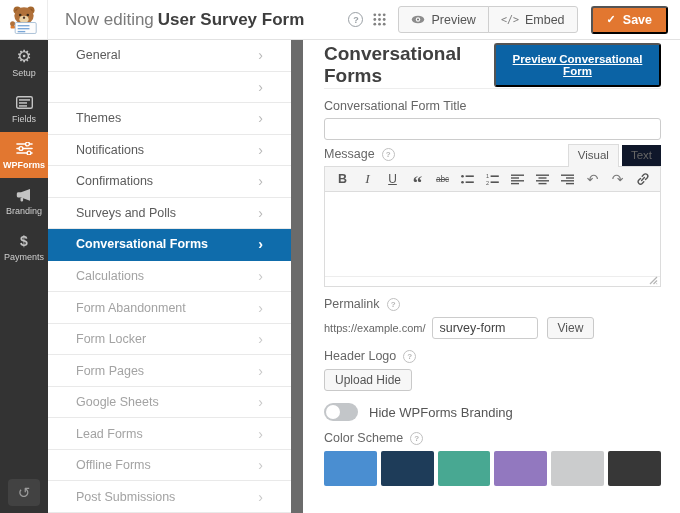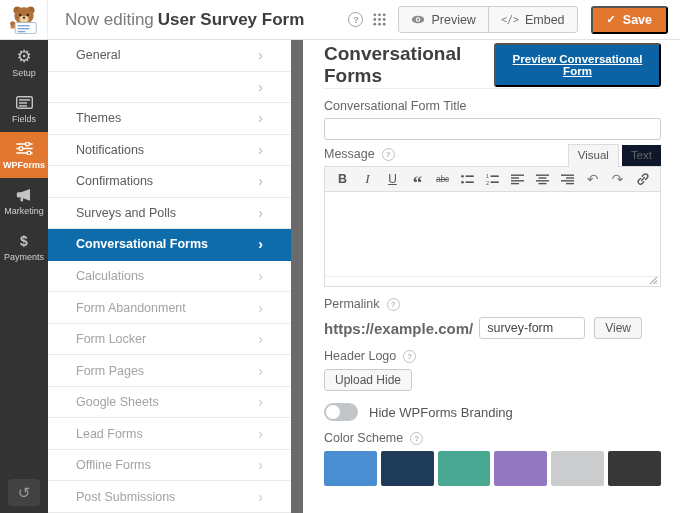--- a/index.html
+++ b/index.html
@@ -101,21 +101,21 @@
              padding-top:8px; }
   .g-strike { font-size:8.5px; text-decoration:line-through; letter-spacing:-0.3px; }
   .g-arrow { font-size:14px; color:#7a7a7a; }
   .ed-wrap { border:1px solid #dcdcdc; border-top:none; }
   .ed-content { height:84px; background:#fff; }
   .ed-status { height:10px; border-top:1px solid #ededed; position:relative; }
   .grip { position:absolute; right:2px; bottom:1px; }
 
   
   .permalink-row { display:flex; align-items:center; margin-top:6px; }
-  .base-url { font-size:15px; color:#666; margin-right:6px;font-weight:bold; }
+  .base-url { font-size:11px; color:#666; margin-right:6px; }
   .slug-input { width:106px; height:22px; border:1px solid #ccc; border-radius:3px; font-size:12.5px;
                 padding:0 7px; color:#444; font-family:"Liberation Sans",sans-serif; }
   .btn-secondary { background:#f7f7f7; border:1px solid #c9c9c9; border-radius:3px; color:#555;
                    font-size:12px; padding:4px 10px; height:22px; display:inline-flex;
                    align-items:center; cursor:pointer; }
   .view-btn { margin-left:9px; }
   .upload-btn { margin-top:6px; }
 
   
   .swatches { display:flex; gap:4px; margin-top:6px; }
@@ -222,21 +222,21 @@
       </span>
       <span class="nav-label">WPForms</span>
     </div>
     <div class="nav-item">
       <span class="nav-ic">
         <svg width="16" height="14" viewBox="0 0 16 14">
           <path d="M14 1 L5 4.2 L2 4.2 A1.5 1.5 0 0 0 0.8 5.7 L0.8 8 A1.5 1.5 0 0 0 2 9.5 L5 9.5 L14 12.7 Z" fill="#c4c4c4"></path>
           <rect x="4.5" y="9.8" width="2.6" height="3.6" rx="0.8" fill="#c4c4c4"></rect>
         </svg>
       </span>
-      <span class="nav-label">Marketing</span>
+      <span class="nav-label">Branding</span>
     </div>
     <div class="nav-item">
       <span class="nav-ic dollar-glyph">$</span>
       <span class="nav-label">Payments</span>
     </div>
     <div class="history-btn">
       <span>↺</span>
     </div>
   </div>
 

